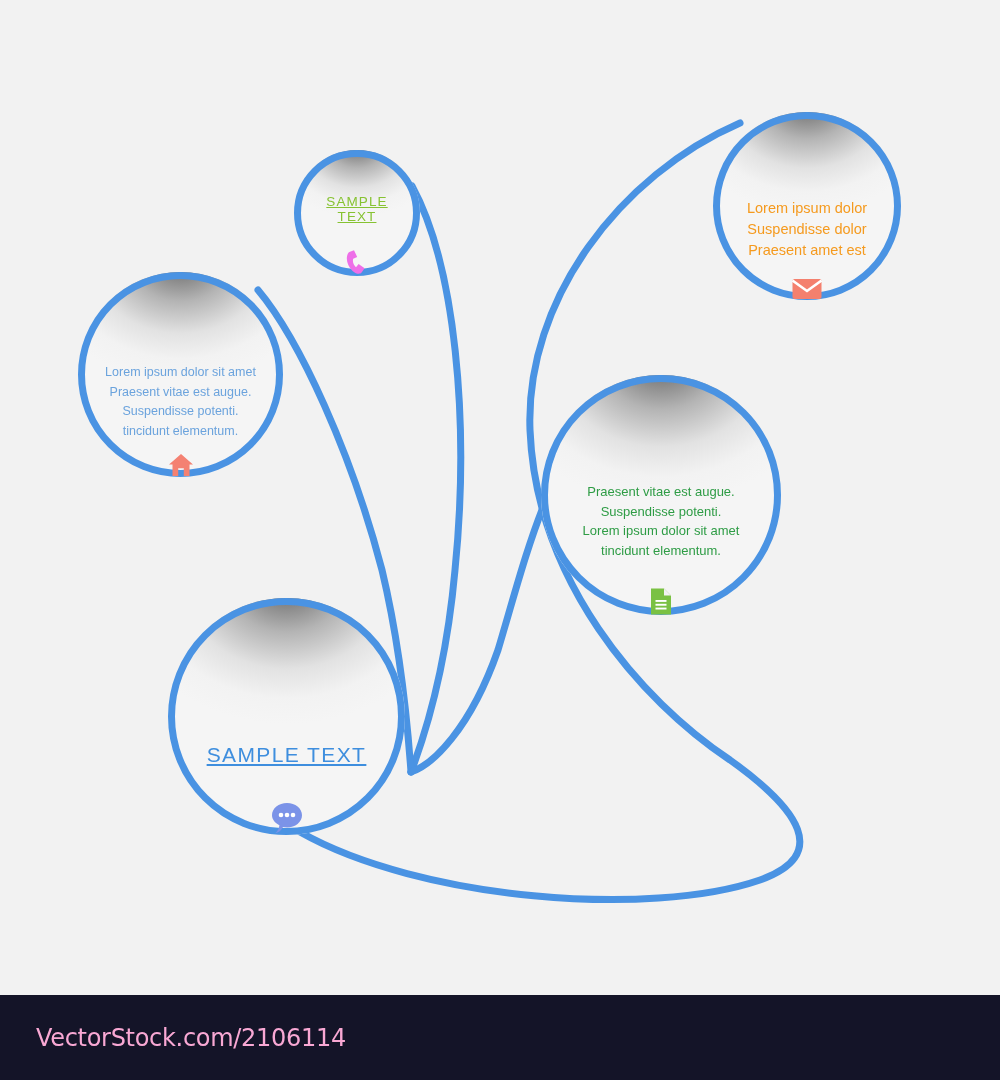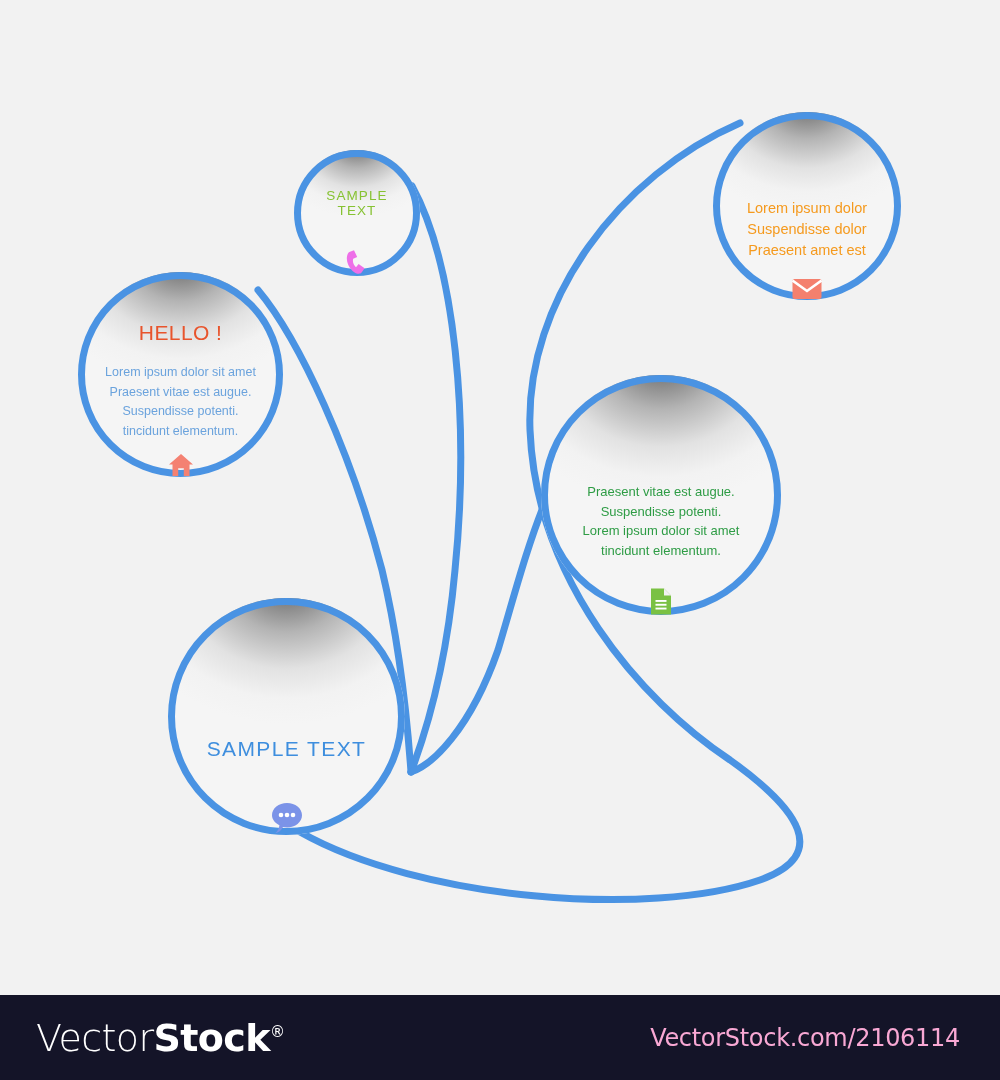--- a/index.html
+++ b/index.html
@@ -60,22 +60,23 @@
     box-sizing: border-box;
     pointer-events: none;
   }
   .bubble .content {
     position: relative;
     z-index: 3;
     width: 100%;
     text-align: center;
   }
   .bubble .title {
-    margin: 18px;
+    margin: 12px;
     letter-spacing: 0.4px;
+    text-decoration: underline;
   }
   .bubble .lines {
     margin: 0;
   }
   .bubble .lines div {
     white-space: nowrap;
   }
   .bubble .iconwrap {
     position: relative;
     z-index: 3;
@@ -213,21 +214,20 @@
         <path d="M 604 402
                  C 545 470, 525 560, 498 650
                  C 470 730, 432 765, 411 772"></path>
       </g>
     </svg>
 
     <div class="bubble" id="bubble-hello">
       <div class="disc"></div>
       <div class="ring"></div>
       <div class="content">
-        <p class="title">HELLO !</p>
         <div class="lines">
           <div>Lorem  ipsum  dolor  sit  amet</div>
           <div>Praesent vitae est augue.</div>
           <div>Suspendisse potenti.</div>
           <div>tincidunt  elementum.</div>
         </div>
       </div>
       <span class="iconwrap">
         <svg class="icon-svg" width="26" height="24" viewBox="0 0 26 24">
           <path d="M13 1 L25 11.5 L21.5 11.5 L21.5 23 L15.8 23 L15.8 15.2 L10.2 15.2 L10.2 23 L4.5 23 L4.5 11.5 L1 11.5 Z" fill="#f48172"></path>
@@ -305,17 +305,16 @@
           <circle cx="11" cy="14" r="2.3" fill="#ffffff"></circle>
           <circle cx="17" cy="14" r="2.3" fill="#ffffff"></circle>
           <circle cx="23" cy="14" r="2.3" fill="#ffffff"></circle>
         </svg>
       </span>
     </div>
 
   </div>
 
   <div id="footer">
-    <div class="logo"><span class="lite">Vector</span><span class="bold">Stock</span><span class="reg">®</span></div>
     <div class="url">VectorStock.com/2106114</div>
   </div>
 
 </div>
 
 </body></html>

